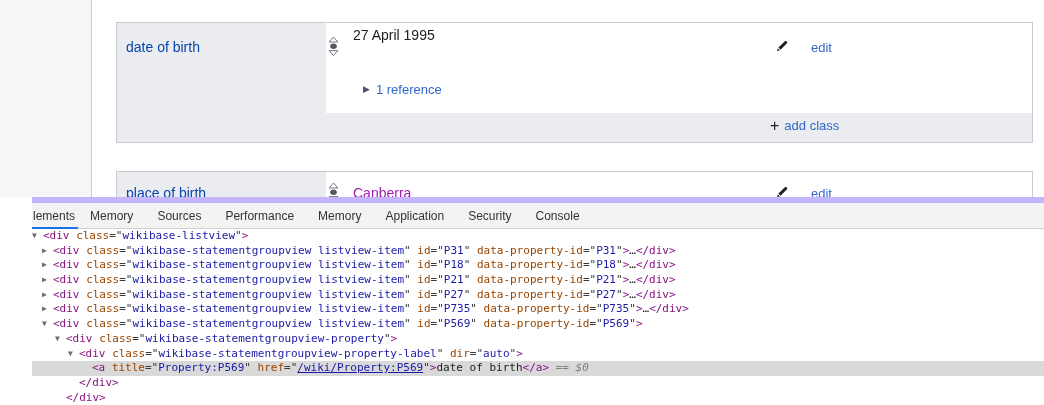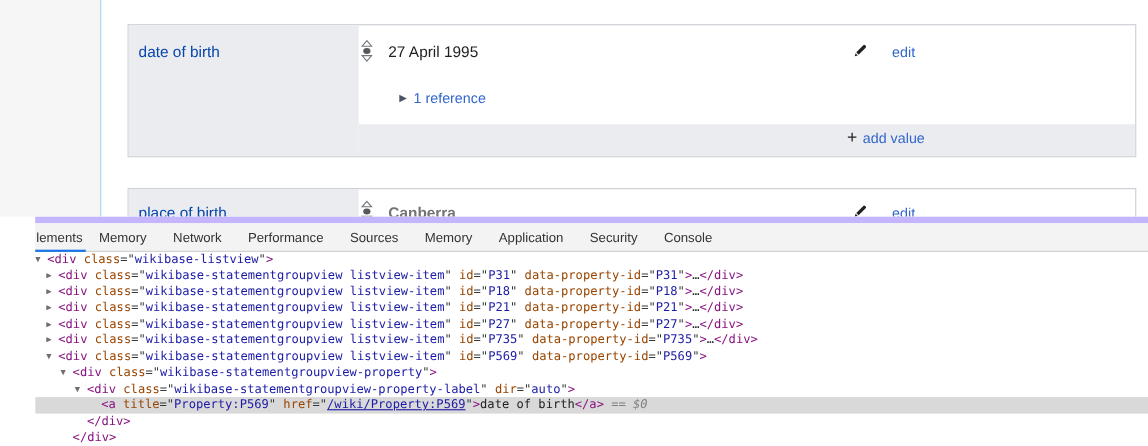--- a/index.html
+++ b/index.html
@@ -12,22 +12,22 @@
            border-right:1px solid #a7d7f9;}
   .sg{position:absolute;left:116px;width:917px;border:1px solid #c8ccd1;box-sizing:border-box;background:#fff;}
   .sg-1{top:22px;height:121px;}
   .sg-2{top:171px;height:60px;}
   .prop-cell{position:absolute;left:0;top:0;bottom:0;width:209px;background:#eaecf0;}
   .prop-link{position:absolute;left:9px;font-size:14px;color:#0645ad;text-decoration:none;cursor:pointer;}
   .sg-1 .prop-link{top:16px}.sg-2 .prop-link{top:13px}
   .rank{position:absolute;left:211px;width:11px;height:21px;}
   .sg-1 .rank{top:13px}.sg-2 .rank{top:10px}
   .value{position:absolute;left:236px;font-size:14px;color:#202122;}
-  .sg-1 .value{top:16px}.sg-2 .value{top:13px}
-  .value a{color:#737373;text-decoration:none;font-weight:bold;}
+  .sg-1 .value{top:4px}.sg-2 .value{top:13px}
+  .value a{color:#a21caf;text-decoration:none;}
   .edit-link{position:absolute;left:659px;display:flex;align-items:center;gap:22px;
              font-size:13px;color:#36c;text-decoration:none;cursor:pointer;}
   .sg-1 .edit-link{top:16px}.sg-2 .edit-link{top:13px}
   .refs{position:absolute;left:246px;top:59px;display:flex;align-items:center;gap:6px;
         font-size:13px;color:#36c;text-decoration:none;cursor:pointer;}
   .ref-arrow{color:#4a5568;font-size:9px;line-height:1;}
   .addbar{position:absolute;left:209px;right:0;bottom:0;height:29px;background:#eaecf0;}
   .add-link{position:absolute;left:444px;top:5px;display:flex;align-items:center;gap:5px;
             font-size:13px;color:#36c;text-decoration:none;cursor:pointer;}
   .plus{color:#202122;font-size:16px;line-height:14px;font-weight:400;}
@@ -83,21 +83,21 @@
         </span>
         <span>edit</span>
       </a>
       <a class="refs">
         <span class="ref-arrow">▶</span>
         <span>1 reference</span>
       </a>
       <div class="addbar">
         <a class="add-link">
           <span class="plus">+</span>
-          <span>add value</span>
+          <span>add class</span>
         </a>
       </div>
     </div>
 
     <div class="sg sg-2">
       <div class="prop-cell">
         <a class="prop-link">place of birth</a>
       </div>
       <span class="rank">
         <svg width="11" height="21" viewBox="0 0 11 21">
@@ -119,23 +119,22 @@
         <span>edit</span>
       </a>
     </div>
   </div>
 
   <div class="devtools">
     <div class="tabbar">
       <div class="tabbar-divider"></div>
     <div class="tab first selected">lements</div>
         <div class="tab">Memory</div>
-        <div class="tab">Network</div>
+        <div class="tab">Sources</div>
         <div class="tab">Performance</div>
-        <div class="tab">Sources</div>
         <div class="tab">Memory</div>
         <div class="tab">Application</div>
         <div class="tab">Security</div>
         <div class="tab">Console</div>
       </div>
     <div class="tree">
         <div class="trow"><span class="arr">▼</span><span class="tk-p">&lt;div</span><span class="tk-t"> </span><span class="tk-a">class</span><span class="tk-q">="</span><span class="tk-v">wikibase-listview</span><span class="tk-q">"</span><span class="tk-p">&gt;</span></div>
         <div class="trow" style="padding-left: 10px;"><span class="arr">▶</span><span class="tk-p">&lt;div</span><span class="tk-t"> </span><span class="tk-a">class</span><span class="tk-q">="</span><span class="tk-v">wikibase-statementgroupview listview-item</span><span class="tk-q">"</span><span class="tk-t"> </span><span class="tk-a">id</span><span class="tk-q">="</span><span class="tk-v">P31</span><span class="tk-q">"</span><span class="tk-t"> </span><span class="tk-a">data-property-id</span><span class="tk-q">="</span><span class="tk-v">P31</span><span class="tk-q">"</span><span class="tk-p">&gt;</span><span class="tk-t">…</span><span class="tk-p">&lt;/div&gt;</span></div>
         <div class="trow" style="padding-left: 10px;"><span class="arr">▶</span><span class="tk-p">&lt;div</span><span class="tk-t"> </span><span class="tk-a">class</span><span class="tk-q">="</span><span class="tk-v">wikibase-statementgroupview listview-item</span><span class="tk-q">"</span><span class="tk-t"> </span><span class="tk-a">id</span><span class="tk-q">="</span><span class="tk-v">P18</span><span class="tk-q">"</span><span class="tk-t"> </span><span class="tk-a">data-property-id</span><span class="tk-q">="</span><span class="tk-v">P18</span><span class="tk-q">"</span><span class="tk-p">&gt;</span><span class="tk-t">…</span><span class="tk-p">&lt;/div&gt;</span></div>
         <div class="trow" style="padding-left: 10px;"><span class="arr">▶</span><span class="tk-p">&lt;div</span><span class="tk-t"> </span><span class="tk-a">class</span><span class="tk-q">="</span><span class="tk-v">wikibase-statementgroupview listview-item</span><span class="tk-q">"</span><span class="tk-t"> </span><span class="tk-a">id</span><span class="tk-q">="</span><span class="tk-v">P21</span><span class="tk-q">"</span><span class="tk-t"> </span><span class="tk-a">data-property-id</span><span class="tk-q">="</span><span class="tk-v">P21</span><span class="tk-q">"</span><span class="tk-p">&gt;</span><span class="tk-t">…</span><span class="tk-p">&lt;/div&gt;</span></div>

